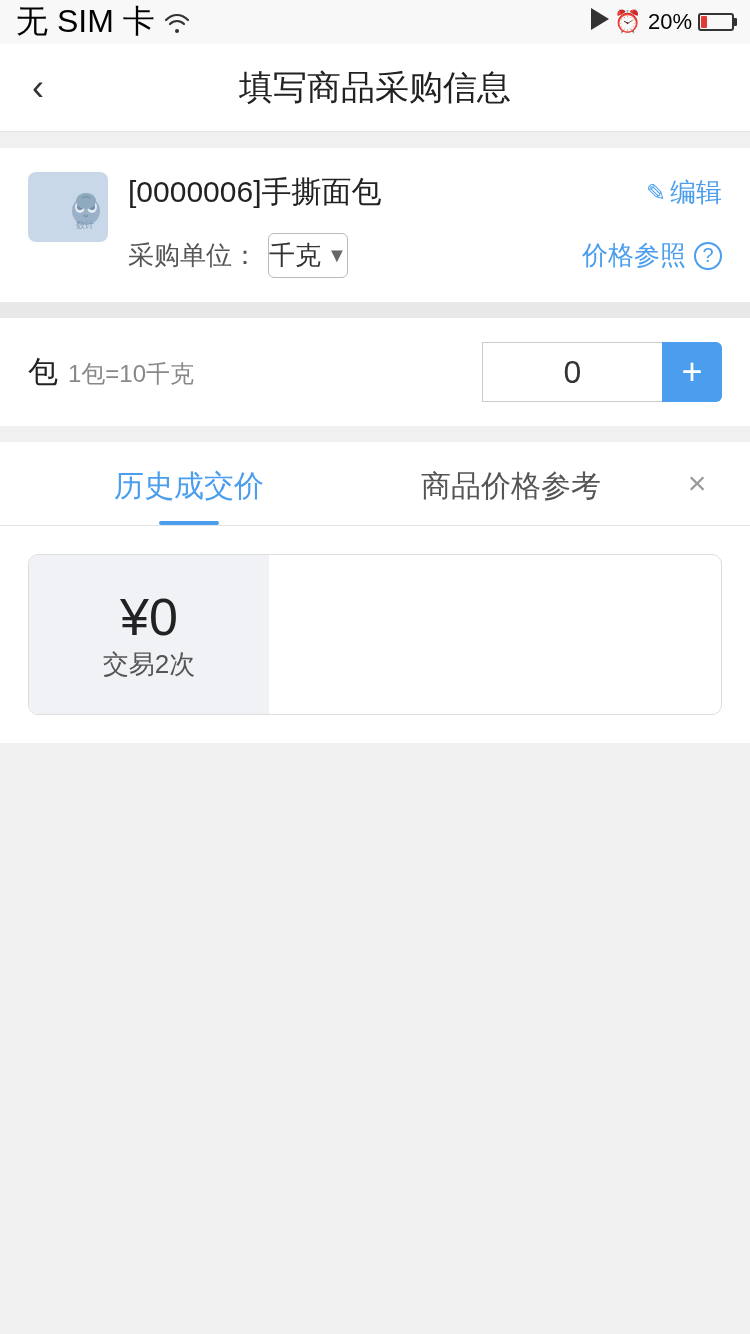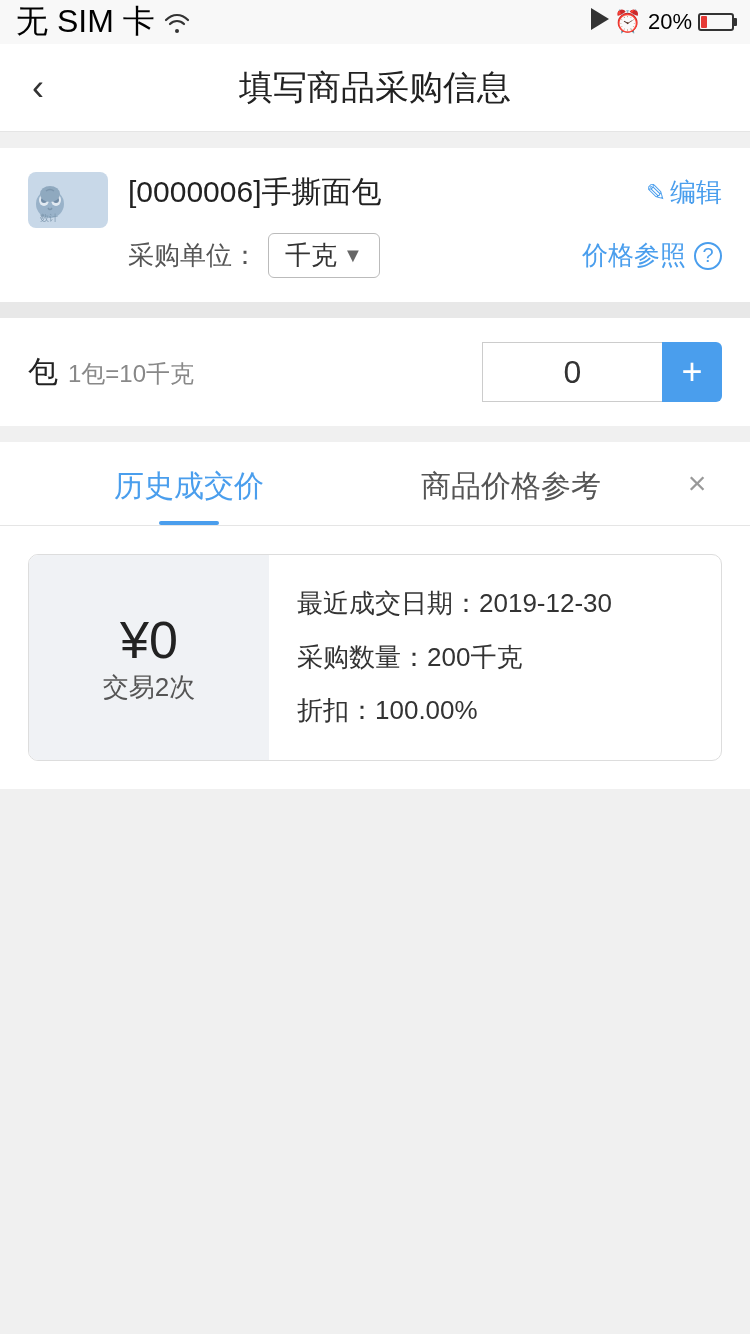--- a/index.html
+++ b/index.html
@@ -103,26 +103,26 @@
       margin-top: 16px;
       padding: 24px 28px;
     }
     .product-header {
       display: flex;
       align-items: flex-start;
       gap: 20px;
     }
     .product-thumbnail {
       width: 80px;
-      height: 56px;
+      height: 70px;
       background: #c8d8e8;
       border-radius: 8px;
       display: flex;
       align-items: center;
-      justify-content: flex-start;
+      justify-content: flex-end;
       flex-shrink: 0;
     }
     .product-thumbnail-inner {
       display: flex;
       flex-direction: column;
       align-items: center;
       gap: 2px;
     }
     .owl-icon {
       width: 44px;
@@ -162,21 +162,21 @@
     .unit-left {
       display: flex;
       align-items: center;
       gap: 10px;
       font-size: 26px;
       color: #555;
     }
     .unit-select {
       border: 1px solid #bbb;
       border-radius: 6px;
-      padding: 4px 16px;
+      padding: 4px 0;
       font-size: 26px;
       color: #333;
       background: #fff;
       display: flex;
       align-items: center;
       gap: 6px;
     }
     .unit-select-arrow {
       font-size: 20px;
       color: #666;
@@ -460,26 +460,15 @@
   </div>
 
   <div class="history-content">
     <div class="price-card">
       <div class="price-left">
         <div class="price-amount">
           <span>¥</span><span>0</span>
         </div>
         <div class="price-trades">交易2次</div>
       </div>
-      <div class="price-right">
-        <div class="price-detail-row">
-          <span>最近成交日期：</span><span>2019-12-30</span>
-        </div>
-        <div class="price-detail-row">
-          <span>采购数量：</span><span>200千克</span>
-        </div>
-        <div class="price-detail-row">
-          <span>折扣：</span><span>100.00%</span>
-        </div>
-      </div>
     </div>
   </div>
 </div>
 
 </body></html>

